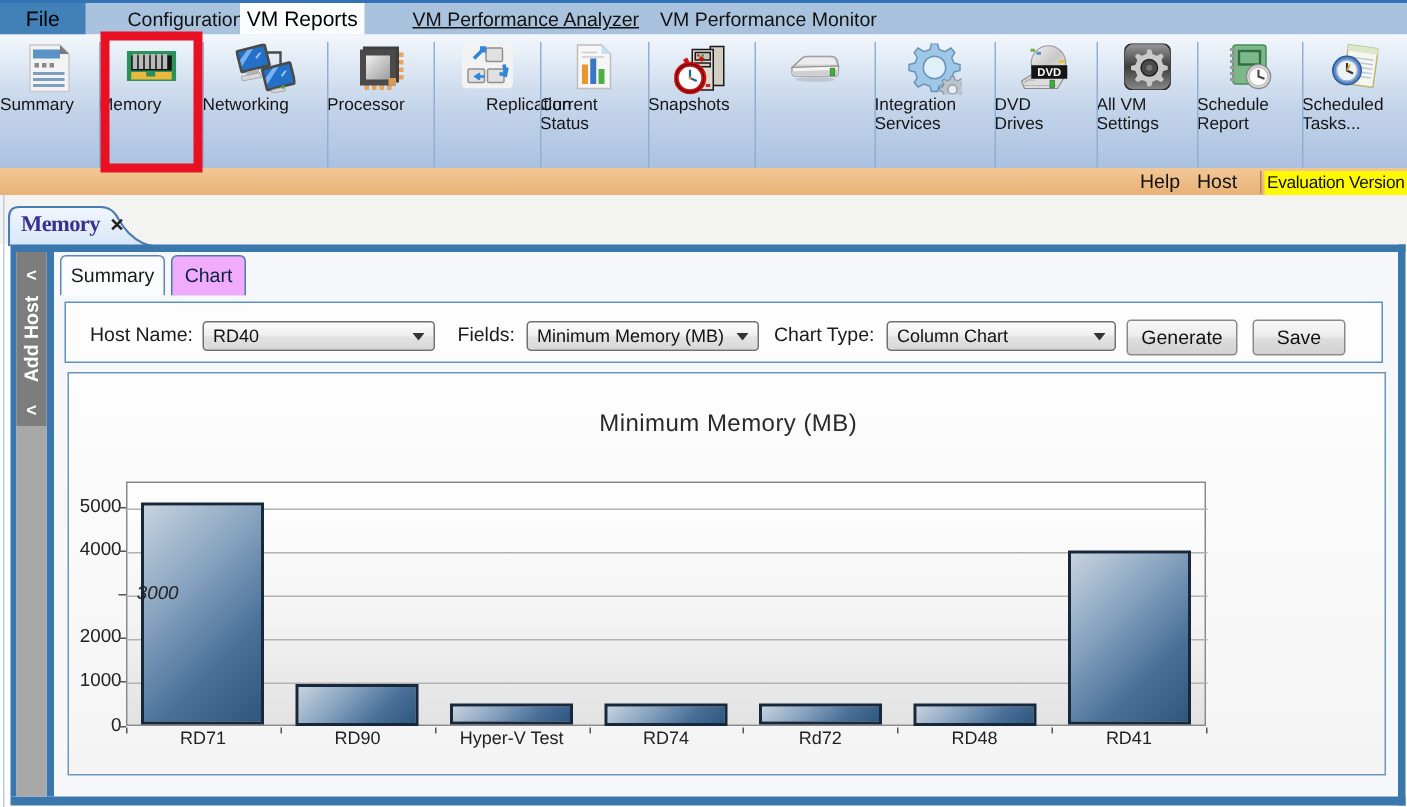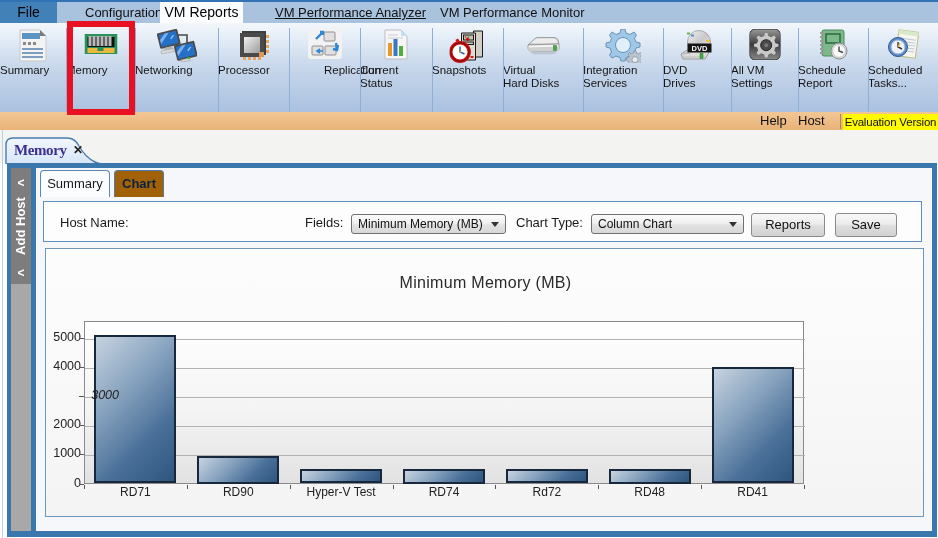--- a/index.html
+++ b/index.html
@@ -44,21 +44,21 @@
   #content { left:36px; top:168px; width:896px; height:363px; background:#f5f7fa; }
 
   
   #addhost { left:11px; top:168px; width:20px; height:363px; background:#a8a8a8; }
   #addhostTop { position:absolute; left:0; top:0; width:20px; height:116px; background:#7d7d7d; color:#fff; }
   .chev { position:absolute; left:0; width:20px; text-align:center; font-size:12px; font-weight:bold; color:#fff; }
   #ahtext { position:absolute; left:-27px; top:48px; width:74px; height:20px; transform:rotate(-90deg); font-size:13px; font-weight:bold; color:#fff; text-align:center; line-height:20px; }
 
   
   #tabSummary { left:40px; top:170px; width:70px; height:27px; background:#fafcfe; border:1px solid #5b87b8; border-bottom:none; border-radius:4px 4px 0 0; font-size:13px; color:#1a1a1a; text-align:center; line-height:26px; }
-  #tabChart { left:114px; top:170px; width:50px; height:27px; background:#a16207; border:1px solid #4a7cb0; border-bottom:none; border-radius:4px 4px 0 0; font-size:13px; color:#0b2140; text-align:center; line-height:26px;font-weight:bold; }
+  #tabChart { left:114px; top:170px; width:50px; height:27px; background:#f0abfc; border:1px solid #4a7cb0; border-bottom:none; border-radius:4px 4px 0 0; font-size:13px; color:#0b2140; text-align:center; line-height:26px; }
 
   
   #toolbar { left:43px; top:201px; width:879px; height:41px; background:#fdfdfe; border:1px solid #6090c0; }
   .tlabel { position:absolute; top:13px; font-size:13px; color:#1a1a1a; }
   .combo { position:absolute; top:12px; height:20px; background:linear-gradient(180deg,#fcfcfc,#f0f0f0 45%,#e2e2e2 55%,#d8d8d8); border:1px solid #707070; border-radius:3px; font-size:12px; color:#111; line-height:18px; padding-left:6px; white-space:nowrap; overflow:hidden; }
   .combo .arr { position:absolute; right:6px; top:7px; width:0; height:0; border-left:4px solid transparent; border-right:4px solid transparent; border-top:5px solid #333; }
   .wbtn { position:absolute; top:11px; height:24px; background:linear-gradient(180deg,#f8f8f8,#ececec 45%,#dddddd 55%,#d2d2d2); border:1px solid #8a8a8a; border-radius:3px; font-size:13px; color:#111; text-align:center; line-height:22px; }
 
   
   #chartpanel { left:45px; top:248px; width:879px; height:269px; background:linear-gradient(180deg,#fdfdfd,#f4f4f4); border:1px solid #6d97bd; }
@@ -223,21 +223,20 @@
     <div class="sep" style="left:432px;top:28px;"></div>
     <div class="rbtn abs" style="left:503px;width:80px;top:23px;">
       <span class="ric" style="top:12px"><svg width="36" height="21" viewBox="0 0 36 21">
           <path d="M3,10 L10,3.5 Q11,2.5 13,2.5 L29,2.5 Q32,2.5 33,5 L34,9 Z" fill="#d4d4d4" stroke="#8f8f8f" stroke-width="0.8"></path>
           <path d="M10,4.5 Q11,3.6 13,3.6 L28,3.6 Q31,3.6 31.8,5.6 L32.4,8 L6,8 Z" fill="#ececec"></path>
           <path d="M3,10 L34,9 L34,14 Q34,16 31,16 L6,16 Q3,16 3,13.5 Z" fill="#f4f4f4" stroke="#8f8f8f" stroke-width="0.8"></path>
           <path d="M3,12.5 L34,11.5 L34,14 Q34,16 31,16 L6,16 Q3,16 3,13.5 Z" fill="#d0d0d0"></path>
           <rect x="28.5" y="10.5" width="3" height="5" fill="#3fae3f" stroke="#2a7a2a" stroke-width="0.5"></rect>
           <ellipse cx="18.5" cy="18" rx="13" ry="1.6" fill="rgba(120,120,120,0.25)"></ellipse>
         </svg></span>
-      <div class="rlb">Virtual<br>Hard Disks</div>
     </div>
     <div class="sep" style="left:503px;top:28px;"></div>
     <div class="rbtn abs" style="left:583px;width:80px;top:23px;">
       <span class="ric" style="top:6px"><svg width="36" height="34" viewBox="0 0 36 34">
           <g fill="#9ec7e8" stroke="#6a93b8" stroke-width="1">
             <path d="M16,0 L20,0 L21,4 L25,5.5 L29,3 L31.5,6 L29.5,9.5 L31,13 L35,14 L35,18 L31,19 L29.5,23 L31.5,26 L29,29 L25,27 L21,28.5 L20,32 L16,32 L15,28.5 L11,27 L7,29 L4.5,26 L6.5,23 L5,19 L1,18 L1,14 L5,13 L6.5,9.5 L4.5,6 L7,3 L11,5.5 L15,4 Z"></path>
           </g>
           <circle cx="18" cy="16" r="7.5" fill="#dff0fb" stroke="#6a93b8"></circle>
           <g transform="translate(20,18)" fill="#b9c3cc" stroke="#8a949e" stroke-width="0.8">
             <path d="M9,4 L11,4 L11.6,6 L13.6,6.8 L15.6,5.6 L17,7 L15.8,9 L16.6,11 L18.6,11.6 L18.6,13.6 L16.6,14.2 L15.8,16.2 L17,18.2 L15.6,19.6 L13.6,18.4 L11.6,19.2 L11,21.2 L9,21.2 L8.4,19.2 L6.4,18.4 L4.4,19.6 L3,18.2 L4.2,16.2 L3.4,14.2 L1.4,13.6 L1.4,11.6 L3.4,11 L4.2,9 L3,7 L4.4,5.6 L6.4,6.8 L8.4,6 Z"></path>
@@ -369,25 +368,26 @@
     <div id="ahtext">Add Host</div>
     <div class="chev" style="top:98px;">&lt;</div>
   </div>
 </div>
 
 <div id="tabSummary" class="abs">Summary</div>
 <div id="tabChart" class="abs">Chart</div>
 
 <div id="toolbar" class="abs">
   <div class="tlabel" style="left:16px;">Host Name:</div>
+  <div class="combo" style="left:91px; width:155px;">RD40<span class="arr"></span></div>
   <div class="tlabel" style="left:261px;">Fields:</div>
   <div class="combo" style="left:307px; width:155px;">Minimum Memory (MB)<span class="arr"></span></div>
   <div class="tlabel" style="left:472px;">Chart Type:</div>
   <div class="combo" style="left:547px; width:153px;">Column Chart<span class="arr"></span></div>
-  <div class="wbtn" style="left:707px; width:74px;">Reports</div>
+  <div class="wbtn" style="left:707px; width:74px;">Generate</div>
   <div class="wbtn" style="left:791px; width:62px;">Save</div>
 </div>
 
 <div id="chartpanel" class="abs">
   <div id="charttitle">Minimum Memory (MB)</div>
   <div id="plot">
       <div class="grid" style="top:133.4px"></div>
       <div class="grid" style="top:104.3px"></div>
       <div class="grid" style="top:75.1px"></div>
       <div class="grid" style="top:46.0px"></div>

